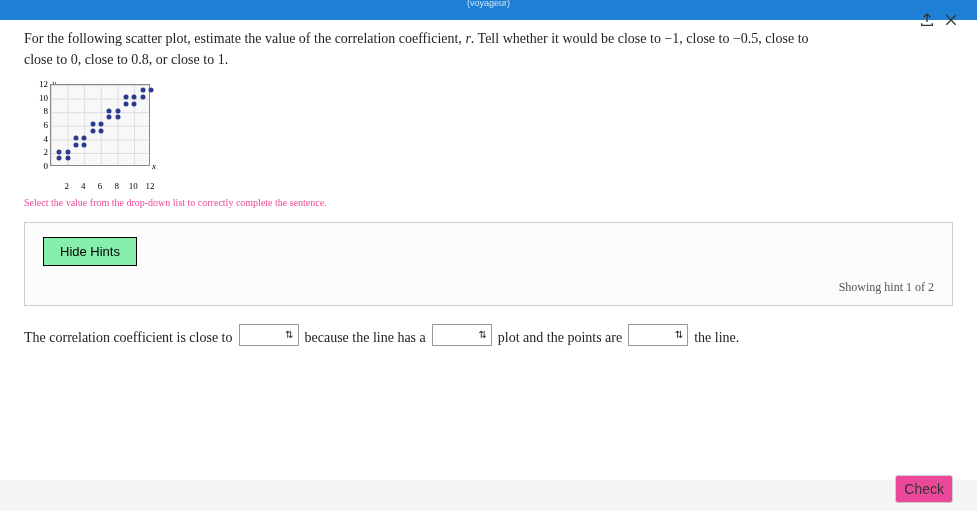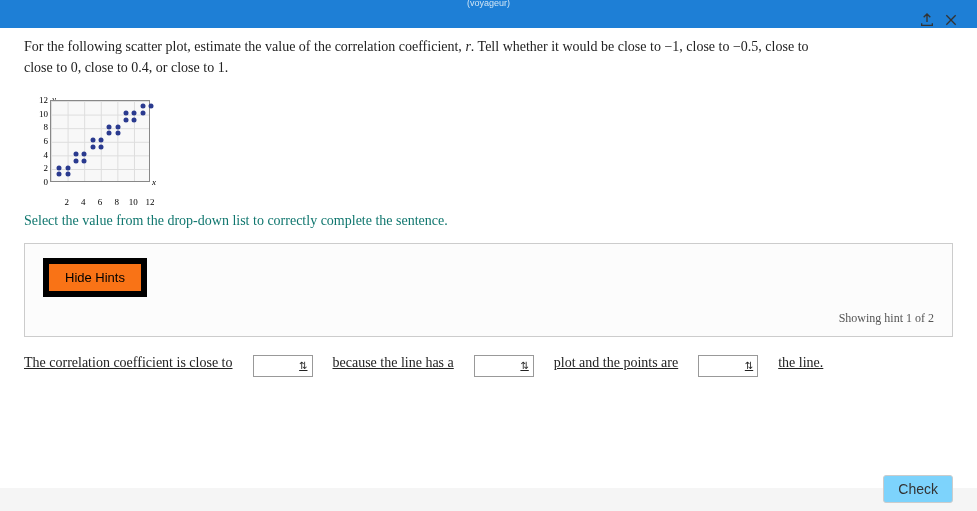--- a/index.html
+++ b/index.html
@@ -1,42 +1,42 @@
 <!DOCTYPE html>
 <html><head>
 <meta charset="utf-8">
 <style>
   * { box-sizing: border-box; margin: 0; padding: 0; }
   body { font-family: Georgia, 'Times New Roman', serif; background: #f5f5f5; width: 977px; height: 511px; overflow: hidden; position: relative; }
-  .top-bar { background: #1e7fd6; height: 28px; width: 100%; position: relative; }
+  .top-bar { background: #1e7fd6; height: 20px; width: 100%; position: relative; }
   .top-bar-text { color: #d0e5f5; font-size: 9px; position: absolute; left: 50%; top: -2px; transform: translateX(-50%); font-family: Arial, sans-serif; }
   .top-icons { position: absolute; right: 18px; top: 12px; display: flex; gap: 8px; align-items: center; color: #333; }
   .top-icons svg { width: 16px; height: 16px; }
   .content { padding: 8px 24px 0 24px; background: #fff; min-height: 460px; }
-  .question-text { font-size: 14px; color: #222; line-height: 1.5; margin-bottom: 18px; }
+  .question-text { font-size: 14px; color: #222; line-height: 1.5; margin-bottom: 10px; }
   .chart-wrap { margin: 0 0 12px 4px; }
   .chart { position: relative; width: 130px; height: 105px; }
   .plot-area { position: absolute; left: 22px; top: 4px; width: 100px; height: 82px; border: 1px solid #888; background: linear-gradient(to right, #ddd 1px, transparent 1px) 0 0 / 16.6px 100%, linear-gradient(to bottom, #ddd 1px, transparent 1px) 0 0 / 100% 13.6px, #f8f8f8; }
   .axis-label-y { position: absolute; left: 24px; top: -2px; font-size: 9px; font-style: italic; }
   .axis-label-x { position: absolute; right: 2px; bottom: 14px; font-size: 9px; font-style: italic; }
   .y-ticks { position: absolute; left: 2px; top: 0; font-size: 9px; line-height: 1; }
   .y-ticks div { position: absolute; text-align: right; width: 18px; }
   .x-ticks { position: absolute; left: 22px; bottom: 4px; font-size: 9px; }
   .x-ticks span { position: absolute; transform: translateX(-50%); }
   .point { position: absolute; width: 5px; height: 5px; background: #2a3a8f; border-radius: 50%; transform: translate(-50%, 50%); }
-  .instruction { font-size: 14px; color: #0f766e; margin: 10px 0 14px 0; }
+  .instruction { font-size: 10px; color: #ec4899; margin: 10px 0 14px 0; }
   .hints-box { border: 1px solid #ccc; background: #fcfcfc; padding: 14px 18px 10px 18px; margin-bottom: 18px; position: relative; }
   .hint-buttons { display: flex; gap: 16px; margin-bottom: 14px; }
-  .hint-btn { background: #f97316; border: 6px solid #000000; padding: 6px 16px; font-size: 13px; font-family: Arial, sans-serif; cursor: pointer; }
+  .hint-btn { background: #86efac; border: 1px solid #000000; padding: 6px 16px; font-size: 13px; font-family: Arial, sans-serif; cursor: pointer; }
   .hint-text { font-size: 13.5px; color: #222; line-height: 1.6; padding-left: 20px; padding-right: 20px; }
   .hint-footer { text-align: right; font-size: 12px; color: #555; margin-top: 8px; }
-  .answer-row { font-size: 14px; color: #222; display: flex; align-items: flex-start; flex-wrap: wrap; gap: 20px; text-decoration: underline; }
+  .answer-row { font-size: 14px; color: #222; display: flex; align-items: flex-end; flex-wrap: wrap; gap: 6px; }
   .dropdown { display: inline-flex; align-items: center; border: 1px solid #999; background: #fff; min-width: 60px; height: 22px; padding: 0 4px; cursor: pointer; font-size: 12px; justify-content: flex-end; }
   .dropdown .caret { font-size: 10px; line-height: 1; }
-  .check-btn { position: absolute; right: 24px; bottom: 8px; font-size: 14px; font-family: Arial, sans-serif; color: #333; background: #7dd3fc; border: 1px solid #ccc; border-radius: 3px; padding: 5px 14px; cursor: pointer; }
+  .check-btn { position: absolute; right: 24px; bottom: 8px; font-size: 14px; font-family: Arial, sans-serif; color: #333; background: #ec4899; border: 1px solid #ccc; border-radius: 3px; padding: 5px 8px; cursor: pointer; }
   .neg { font-family: 'Times New Roman', serif; }
 </style>
 </head>
 <body>
 
 <div class="top-bar">
   <span class="top-bar-text">(voyageur)</span>
 </div>
 
 <div class="top-icons">
@@ -49,21 +49,21 @@
     <svg viewBox="0 0 24 24" fill="none" stroke="currentColor" stroke-width="2">
         <path d="M5 5l14 14M19 5L5 19"></path>
       </svg>
   </span>
 </div>
 
 <div class="content">
 
   <div class="question-text">
     <span>For the following scatter plot, estimate the value of the correlation coefficient, </span><i>r</i><span>. Tell whether it would be close to </span><span class="neg">−1</span><span>, close to </span><span class="neg">−0.5</span><span>, close to </span><br>
-    <span>close to </span><span>0</span><span>, close to </span><span>0.4</span><span>, or close to </span><span>1</span><span>.</span>
+    <span>close to </span><span>0</span><span>, close to </span><span>0.8</span><span>, or close to </span><span>1</span><span>.</span>
   </div>
 
   <div class="chart-wrap">
     <div class="chart">
       <div class="axis-label-y">y</div>
       <div class="plot-area" id="plot">
           <div class="point" style="left: 8.33333px; top: 68.3333px;"></div>
           <div class="point" style="left: 8.33333px; top: 61.5px;"></div>
           <div class="point" style="left: 16.6667px; top: 68.3333px;"></div>
           <div class="point" style="left: 16.6667px; top: 61.5px;"></div>

